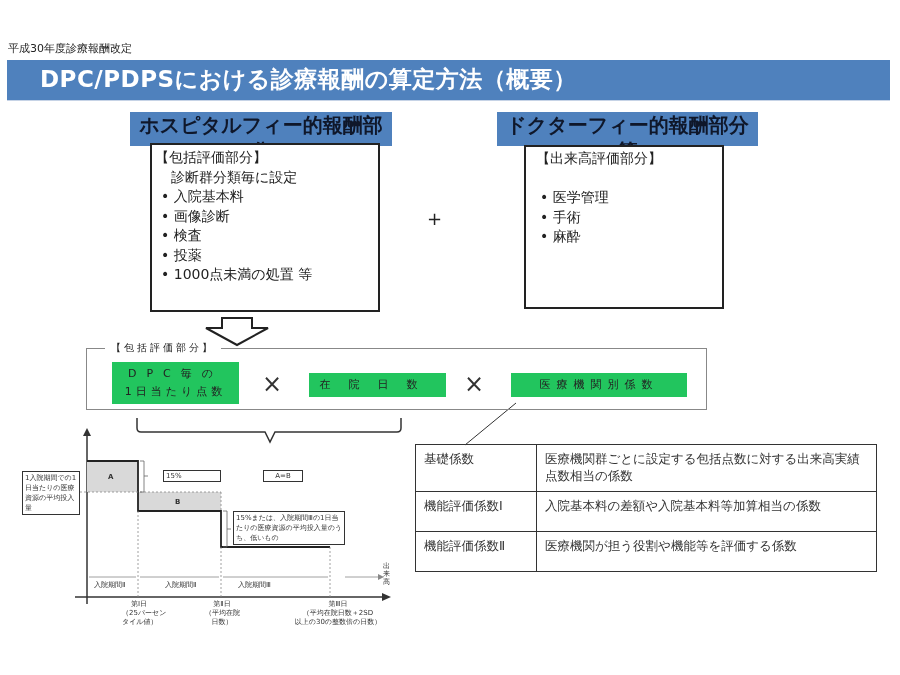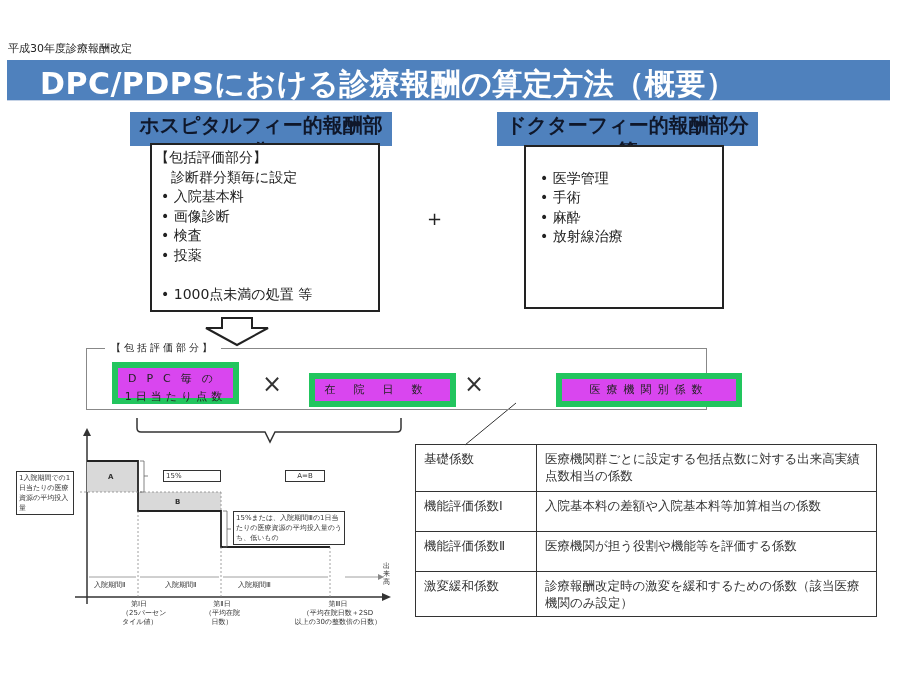--- a/index.html
+++ b/index.html
@@ -2,34 +2,34 @@
 <html><head>
 <meta charset="utf-8">
 <style>
   html, body { margin:0; padding:0; }
   body { width:900px; height:675px; background:#ffffff; position:relative; overflow:hidden;
          font-family:"DejaVu Sans","Liberation Sans",sans-serif; color:#222; }
   .abs { position:absolute; }
   .subtitle { left:8px; top:41px; font-size:11px; color:#222; }
   .title-bar { left:7px; top:60px; width:883px; height:40px; background:#4f81bd;
                border-bottom:1px solid #c6d3e6; }
-  .title-text { left:40px; top:64px; font-size:30px; font-weight:bold; color:#fff; letter-spacing:0.5px; }
+  .title-text { left:40px; top:64px; font-size:23px; font-weight:bold; color:#fff; letter-spacing:0.5px; }
   .hdr { background:#4f81bd; color:#0f172a; font-weight:bold; font-size:20px; text-align:center;
          height:34px; line-height:26px; }
   .hdr-left { left:130px; top:112px; width:262px; }
   .hdr-right { left:497px; top:112px; width:261px; }
   .box { border:2px solid #222; background:#fff; }
   .box-left { left:150px; top:143px; width:226px; height:165px; }
   .box-right { left:524px; top:145px; width:196px; height:160px; }
   .box .line { font-size:14px; line-height:19.5px; white-space:nowrap; }
   .box .bullet::before { content:"• "; }
   .plus { left:427px; top:208px; font-size:18px; color:#222; }
   .sect { left:86px; top:348px; width:619px; height:60px; border:1px solid #888; }
   .sect-label { left:105px; top:341px; background:#fff; font-size:10px; padding:0 6px; letter-spacing:3px; }
-  .small-box { border:6px solid #22c55e; font-size:11px; letter-spacing:6px; background:#d946ef; text-align:center; }
+  .small-box { border:1px solid #22c55e; font-size:11px; letter-spacing:6px; background:#22c55e; text-align:center; }
   .times { font-size:24px; color:#333; }
   .tbl { left:415px; top:444px; width:462px; border-collapse:collapse; }
   .tbl td { border:1.5px solid #333; font-size:12.5px; vertical-align:top; padding:5px 8px; line-height:17px; color:#333; }
   .tbl td.k { width:104px; }
   .tiny { font-size:7px; color:#333; white-space:nowrap; }
   .note { border:1.5px solid #333; font-size:7px; line-height:10px; padding:1px 2px; background:#fff; color:#333; }
 </style>
 </head>
 <body>
 
@@ -39,34 +39,34 @@
 
 <div class="abs hdr hdr-left">ホスピタルフィー的報酬部分</div>
 <div class="abs box box-left">
   <div style="padding:3px 0 0 3px;">
     <div class="line">【包括評価部分】</div>
     <div class="line" style="padding-left:16px;">診断群分類毎に設定</div>
     <div class="line bullet" style="padding-left:6px;">入院基本料</div>
     <div class="line bullet" style="padding-left:6px;">画像診断</div>
     <div class="line bullet" style="padding-left:6px;">検査</div>
     <div class="line bullet" style="padding-left:6px;">投薬</div>
-    <div class="line bullet" style="padding-left:6px;margin-top:20px;">1000点未満の処置 等</div>
+    <div class="line bullet" style="padding-left:6px;">1000点未満の処置 等</div>
   </div>
 </div>
 
 <div class="abs plus">+</div>
 
 <div class="abs hdr hdr-right">ドクターフィー的報酬部分等</div>
 <div class="abs box box-right">
   <div style="padding:2px 0 0 10px;">
+    <div class="line">【出来高評価部分】</div>
     <div class="line">&nbsp;</div>
     <div class="line bullet" style="padding-left:4px;">医学管理</div>
     <div class="line bullet" style="padding-left:4px;">手術</div>
     <div class="line bullet" style="padding-left:4px;">麻酔</div>
-    <div class="line bullet" style="padding-left:4px;">放射線治療</div>
   </div>
 </div>
 
 <svg class="abs" style="left:0;top:0;" width="900" height="675">
 
   <polygon points="222,318 252,318 252,328 268,328 237,345 206,328 222,328" fill="#fff" stroke="#222" stroke-width="2"></polygon>
 
   <path d="M137,418 L137,428 Q137,432 141,432 L265,432 L270,442 L275,432 L397,432 Q401,432 401,428 L401,418" fill="none" stroke="#333" stroke-width="1.5"></path>
 
   <line x1="516" y1="403" x2="465" y2="445" stroke="#333" stroke-width="1"></line>
@@ -101,27 +101,27 @@
 
 <div class="abs sect"></div>
 <div class="abs sect-label">【包括評価部分】</div>
 <div class="abs small-box" style="left:112px;top:362px;width:127px;height:42px;line-height:18px;padding-top:2px;box-sizing:border-box;">
   <div style="letter-spacing:10px;">DPC毎の</div>
   <div style="letter-spacing:4px;">1日当たり点数</div>
 </div>
 <div class="abs times" style="left:262px;top:370px;">×</div>
 <div class="abs small-box" style="left:309px;top:373px;width:135px;height:22px;line-height:22px;letter-spacing:18px;">在院日数</div>
 <div class="abs times" style="left:464px;top:370px;">×</div>
-<div class="abs small-box" style="left:511px;top:373px;width:174px;height:22px;line-height:22px;margin-left:45px;">医療機関別係数</div>
+<div class="abs small-box" style="left:511px;top:373px;width:174px;height:22px;line-height:22px;">医療機関別係数</div>
 
-<div class="abs note" style="left:16px;top:471px;width:52px;">1入院期間での1日当たりの医療資源の平均投入量</div>
+<div class="abs note" style="left:22px;top:471px;width:52px;">1入院期間での1日当たりの医療資源の平均投入量</div>
 <div class="abs tiny" style="left:108px;top:473px;font-weight:bold;">A</div>
 <div class="abs tiny" style="left:175px;top:498px;font-weight:bold;">B</div>
 <div class="abs note" style="left:163px;top:470px;width:52px;height:8px;line-height:8px;">15%</div>
-<div class="abs note" style="left:285px;top:470px;width:34px;height:8px;line-height:8px;text-align:center;">A=B</div>
+<div class="abs note" style="left:263px;top:470px;width:34px;height:8px;line-height:8px;text-align:center;">A=B</div>
 <div class="abs note" style="left:233px;top:511px;width:106px;white-space:normal;">15%または、入院期間Ⅲの1日当たりの医療資源の平均投入量のうち、低いもの</div>
 <div class="abs tiny" style="left:383px;top:562px;width:8px;white-space:normal;line-height:8px;">出来高</div>
 
 <div class="abs tiny" style="left:94px;top:580px;">入院期間Ⅱ</div>
 <div class="abs tiny" style="left:165px;top:580px;">入院期間Ⅱ</div>
 <div class="abs tiny" style="left:238px;top:580px;">入院期間Ⅲ</div>
 
 <div class="abs tiny" style="left:122px;top:600px;width:34px;text-align:center;line-height:9px;">
   <div>第Ⅰ日</div>
   <div>（25パーセン</div>
@@ -145,18 +145,14 @@
     <td>医療機関群ごとに設定する包括点数に対する出来高実績点数相当の係数</td>
   </tr>
   <tr style="height:40px;">
     <td class="k">機能評価係数Ⅰ</td>
     <td>入院基本料の差額や入院基本料等加算相当の係数</td>
   </tr>
   <tr style="height:40px;">
     <td class="k">機能評価係数Ⅱ</td>
     <td>医療機関が担う役割や機能等を評価する係数</td>
   </tr>
-  <tr style="height:43px;">
-    <td class="k">激変緩和係数</td>
-    <td>診療報酬改定時の激変を緩和するための係数（該当医療機関のみ設定）</td>
-  </tr>
 </tbody>
   </table>
 
 </body></html>

